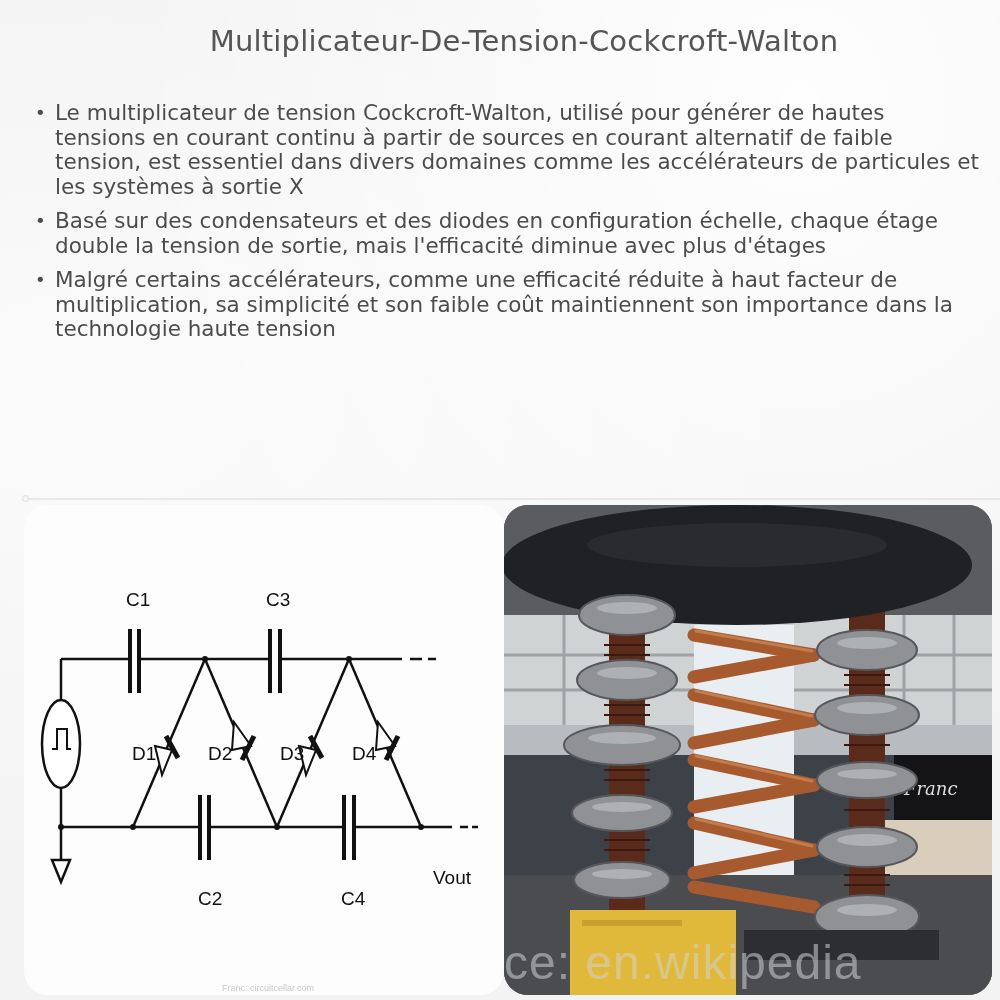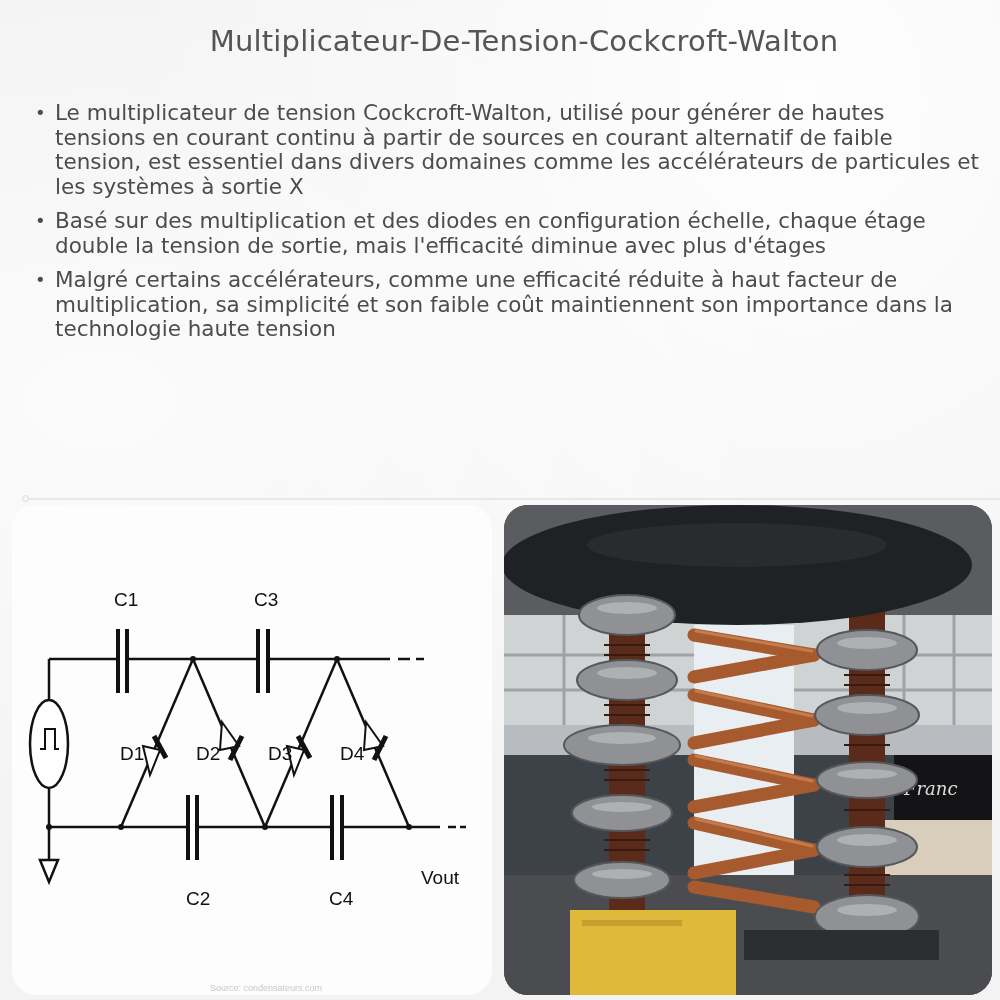--- a/index.html
+++ b/index.html
@@ -18,21 +18,21 @@
     text-align: center; font-size: 29px; color: #555; letter-spacing: 0.2px; padding-left: 48px;
   }
   .bullets { position: absolute; top: 101px; left: 30px; width: 950px; }
   .bullet { position: relative; padding-left: 25px; font-size: 21.5px; line-height: 24.5px; color: #4c4c4c; margin-bottom: 10px; }
   .bullet .dot { position: absolute; left: 5px; top: 0; font-size: 18px; }
   .divider {
     position: absolute; top: 498px; left: 26px; width: 974px; height: 2px; background: #e8e8e8;
   }
   .divider-knob { position: absolute; top: 495px; left: 22px; width: 7px; height: 7px; border: 1px solid #dcdcdc; border-radius: 50%; background: #f6f6f6; }
   .diagram-card {
-    position: absolute; top: 505px; left: 12px; width: 480px; height: 490px;
+    position: absolute; top: 505px; left: 24px; width: 480px; height: 490px;
     background: #fdfdfd; border-radius: 24px;
   }
   .diagram-card svg { position: absolute; left: 0; top: 0; }
   .source-small { position: absolute; left: 198px; top: 478px; font-size: 9px; color: #c8c8c8; font-family: "Liberation Sans Narrow", "Liberation Sans", sans-serif; }
   .photo-card {
     position: absolute; top: 505px; left: 504px; width: 488px; height: 490px;
     border-radius: 24px; overflow: hidden; background: #3a3a3c;
   }
   .watermark {
     position: absolute; left: 0; top: 430px; font-size: 48px; color: rgba(210,210,210,0.55);
@@ -44,21 +44,21 @@
 
 <div class="title">Multiplicateur-De-Tension-Cockcroft-Walton</div>
 
 <div class="bullets">
   <div class="bullet">
     <span class="dot">•</span>
     <span>Le multiplicateur de tension Cockcroft-Walton, utilisé pour générer de hautes tensions en courant continu à partir de sources en courant alternatif de faible tension, est essentiel dans divers domaines comme les accélérateurs de particules et les systèmes à sortie X</span>
   </div>
   <div class="bullet">
     <span class="dot">•</span>
-    <span>Basé sur des multiplication et des diodes en configuration échelle, chaque étage double la tension de sortie, mais l'efficacité diminue avec plus d'étages</span>
+    <span>Basé sur des condensateurs et des diodes en configuration échelle, chaque étage double la tension de sortie, mais l'efficacité diminue avec plus d'étages</span>
   </div>
   <div class="bullet">
     <span class="dot">•</span>
     <span>Malgré certains accélérateurs, comme une efficacité réduite à haut facteur de multiplication, sa simplicité et son faible coût maintiennent son importance dans la technologie haute tension</span>
   </div>
 </div>
 
 <div class="divider"></div>
 <div class="divider-knob"></div>
 
@@ -133,21 +133,21 @@
       <text x="254" y="606">C3</text>
       <text x="186" y="905">C2</text>
       <text x="329" y="905">C4</text>
       <text x="120" y="760">D1</text>
       <text x="196" y="760">D2</text>
       <text x="268" y="760">D3</text>
       <text x="340" y="760">D4</text>
       <text x="421" y="884">Vout</text>
     </g>
   </svg>
-  <div class="source-small">Source: condensateurs.com</div>
+  <div class="source-small">Franc: circuitcellar.com</div>
 </div>
 
 <div class="photo-card">
   <svg width="488" height="490" viewBox="0 0 488 490">
 
     <rect x="0" y="0" width="488" height="490" fill="#5a5c60"></rect>
     <rect x="0" y="110" width="488" height="110" fill="#cfd3d4"></rect>
     <g stroke="#9fa3a5" stroke-width="3">
       <line x1="0" y1="150" x2="488" y2="150"></line>
         <line x1="0" y1="185" x2="488" y2="185"></line>
@@ -233,13 +233,14 @@
       <ellipse cx="363" cy="269" rx="30" ry="5"></ellipse>
         <ellipse cx="363" cy="335" rx="30" ry="6"></ellipse>
       <ellipse cx="363" cy="405" rx="30" ry="6"></ellipse>
     </g>
 
     <rect x="240" y="425" width="195" height="30" fill="#2c2e32"></rect>
 
     <rect x="66" y="405" width="166" height="85" fill="#e1b93a"></rect>
     <rect x="78" y="415" width="100" height="6" fill="#c9a030"></rect>
   </svg>
+  <div class="watermark">ce: en.wikipedia</div>
 </div>
 
 </body></html>

